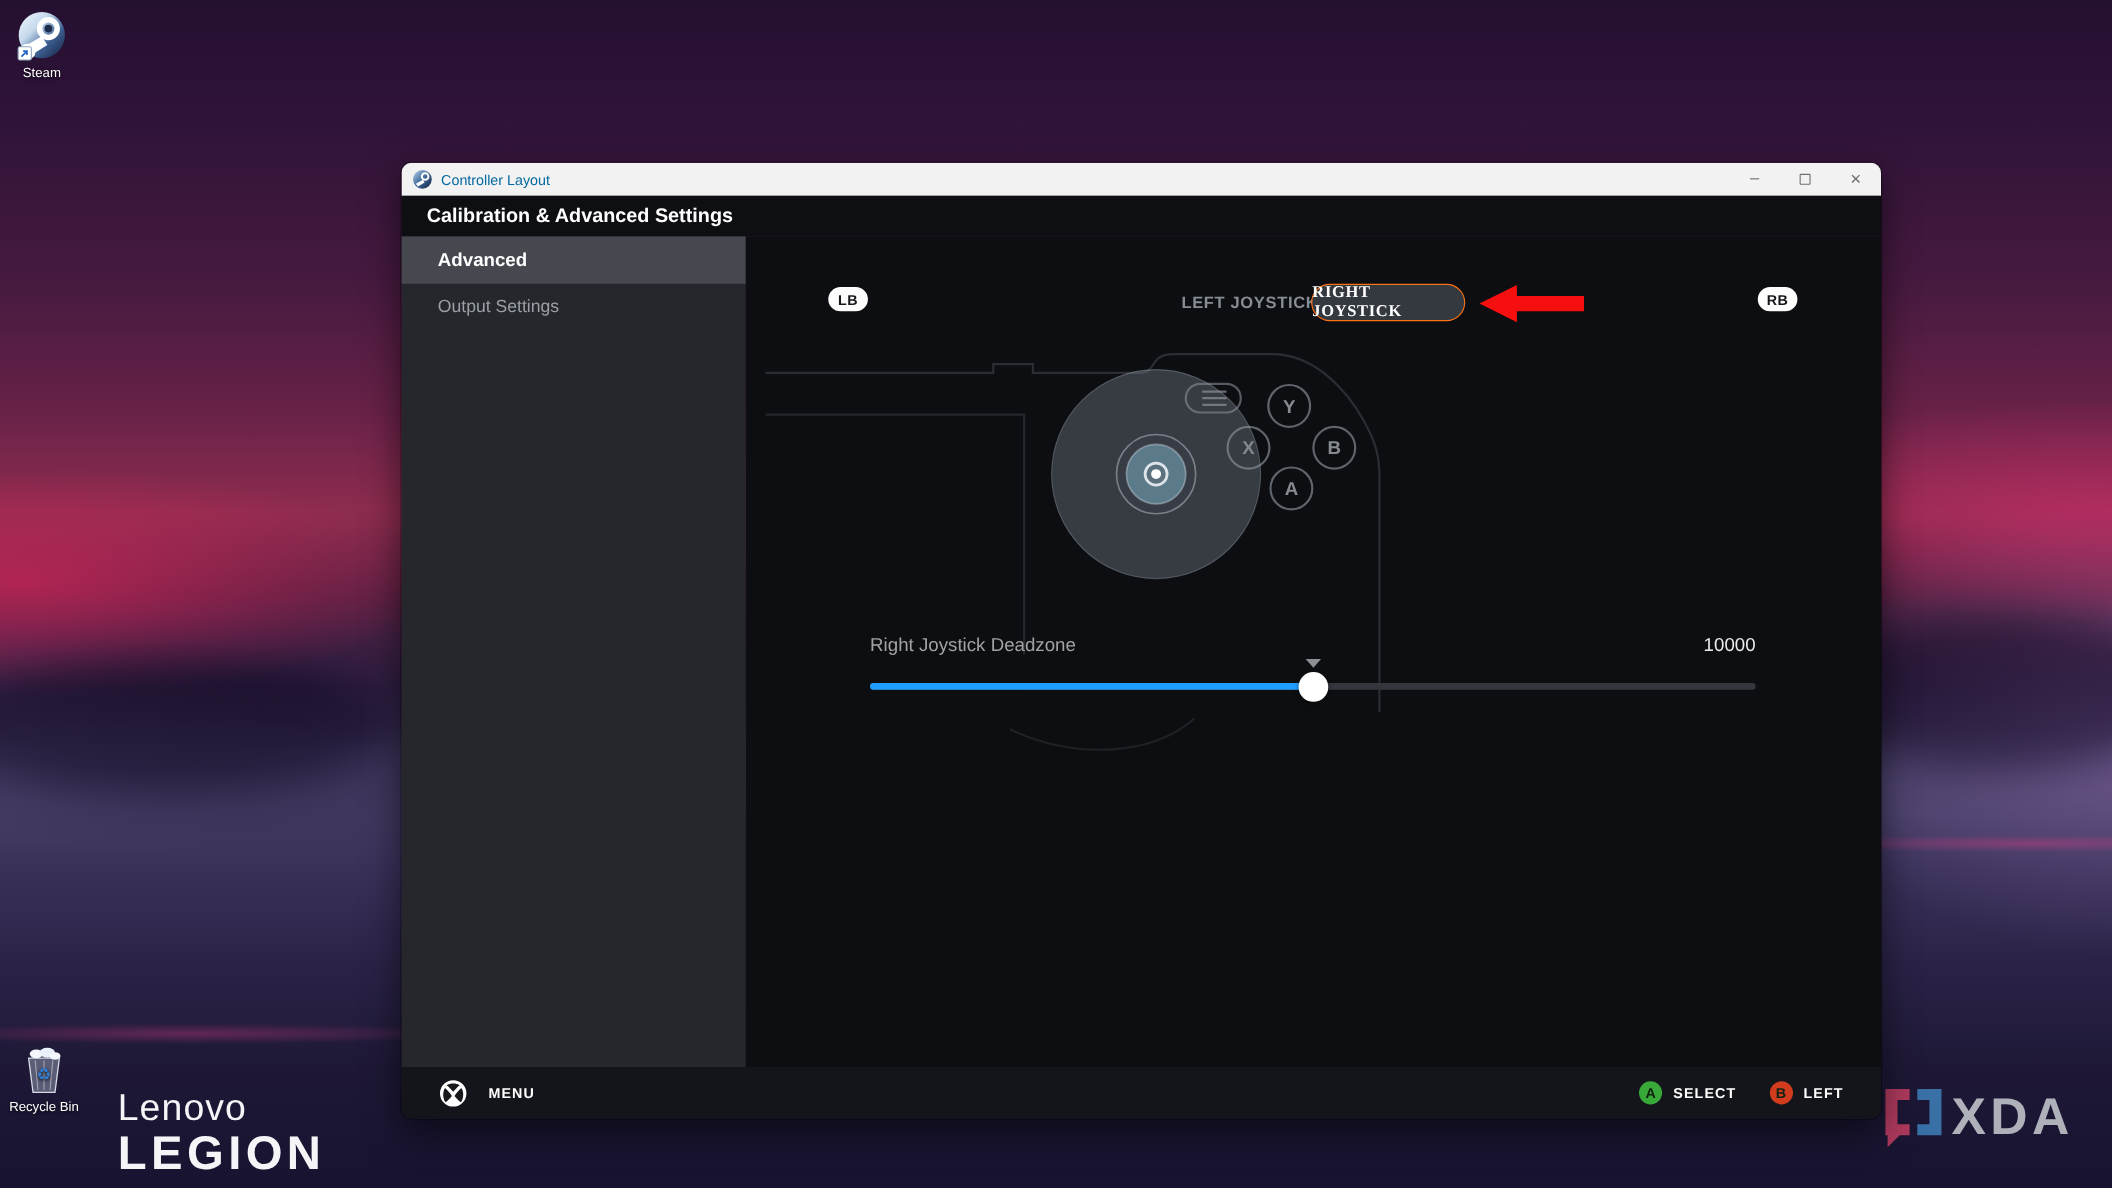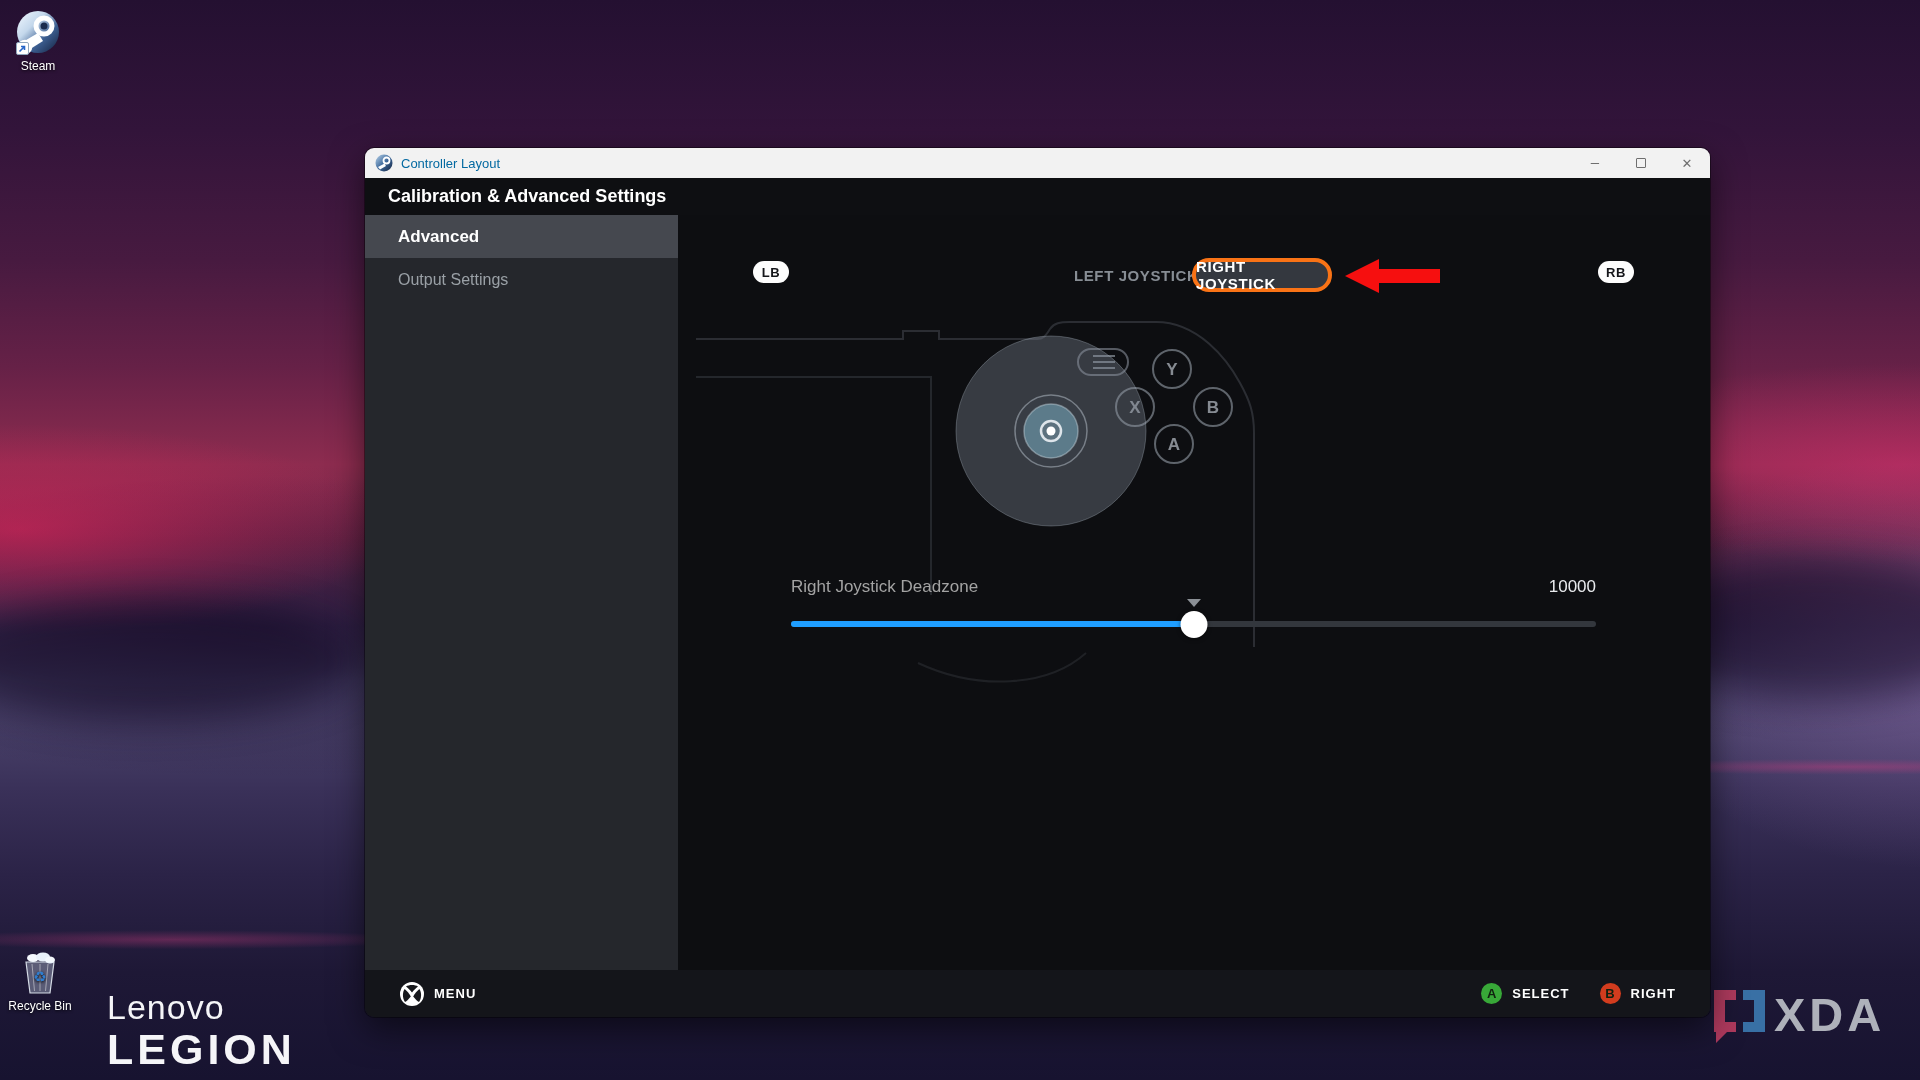--- a/index.html
+++ b/index.html
@@ -64,40 +64,40 @@
   .shoulder-pill { position:absolute; width:36px; height:22px; background:#fdfdfd; border-radius:11px;
     color:#15161a; font-size:13px; font-weight:700; display:flex; align-items:center; justify-content:center;
     letter-spacing:.5px; }
   .pill-lb { left:75px; top:46px; }
   .pill-rb { left:920px; top:46px; }
 
   .tab { position:absolute; top:43px; height:34px; display:flex; align-items:center; font-size:15px;
     font-weight:700; letter-spacing:.6px; }
   .tab-left { left:382px; padding:0 14px; color:#878d94; }
   .tab-right { left:514px; width:140px; justify-content:center; background:#34383f;
-    border:4px solid #f97316; border-radius:17px; color:#ffffff; }
+    border:1px solid #f97316; border-radius:17px; color:#ffffff;font-family:Liberation Serif, serif; }
 
   .red-arrow { position:absolute; left:667px; top:42px; }
 
   .controller-svg { position:absolute; left:0; top:80px; }
 
   .slider-label { position:absolute; left:113px; top:362px; font-size:17px; color:#a3a3a3; }
   .slider-value { position:absolute; right:114px; top:362px; font-size:17px; color:#e9ebee; text-align:right; }
 
   .slider { position:absolute; left:113px; top:380px; width:805px; height:60px; }
   .slider-track { position:absolute; left:0; top:26px; width:100%; height:6px; background:#33373d; border-radius:3px; }
   .slider-fill { position:absolute; left:0; top:26px; height:6px; background:#1f9eff; border-radius:3px 0 0 3px; }
   .slider-marker { position:absolute; top:4px; width:0; height:0; border-left:7px solid transparent;
     border-right:7px solid transparent; border-top:8px solid #8b9096; transform:translateX(-50%); }
   .slider-handle { position:absolute; top:16px; width:27px; height:27px; background:#ffffff; border-radius:50%;
     transform:translateX(-50%); box-shadow:0 1px 4px rgba(0,0,0,.5); }
 
   .bottombar { height:47px; background:#14151a; display:flex; align-items:center; padding:0 34px; flex:0 0 auto; }
   .bar-label { font-size:13px; font-weight:700; letter-spacing:1px; color:#ffffff; }
-  .menu-group { display:flex; align-items:center; gap:9px; }
+  .menu-group { display:flex; align-items:center; gap:19px; }
   .right-group { margin-left:auto; display:flex; align-items:center; gap:10px; }
   .face-badge { width:21px; height:21px; border-radius:50%; display:flex; align-items:center; justify-content:center;
     font-size:13px; font-weight:700; color:#10210f; }
   .badge-a { background:#38a838; }
   .badge-b { background:#d23c1e; margin-left:20px; }
 </style>
 </head>
 <body>
 
 <div class="wallpaper">
@@ -265,17 +265,17 @@
         <path d="M7 5.5 C9 7 11.2 9.2 13 11.5 C14.8 9.2 17 7 19 5.5 C16 3.5 10 3.5 7 5.5 Z" fill="#17181c"></path>
         <path d="M5.2 8 C7.8 10.2 10 13 11.4 15.4 C9.4 18 7.2 20 5.6 21 C3 17.4 2.8 11.4 5.2 8 Z" fill="#17181c" transform="translate(0.4,0)"></path>
         <path d="M20.8 8 C18.2 10.2 16 13 14.6 15.4 C16.6 18 18.8 20 20.4 21 C23 17.4 23.2 11.4 20.8 8 Z" fill="#17181c" transform="translate(-0.4,0)"></path>
       </svg>
       <span class="bar-label">MENU</span>
     </div>
     <div class="right-group">
       <span class="face-badge badge-a">A</span>
       <span class="bar-label">SELECT</span>
       <span class="face-badge badge-b">B</span>
-      <span class="bar-label">RIGHT</span>
+      <span class="bar-label">LEFT</span>
     </div>
   </div>
 
 </div>
 
 </body></html>

